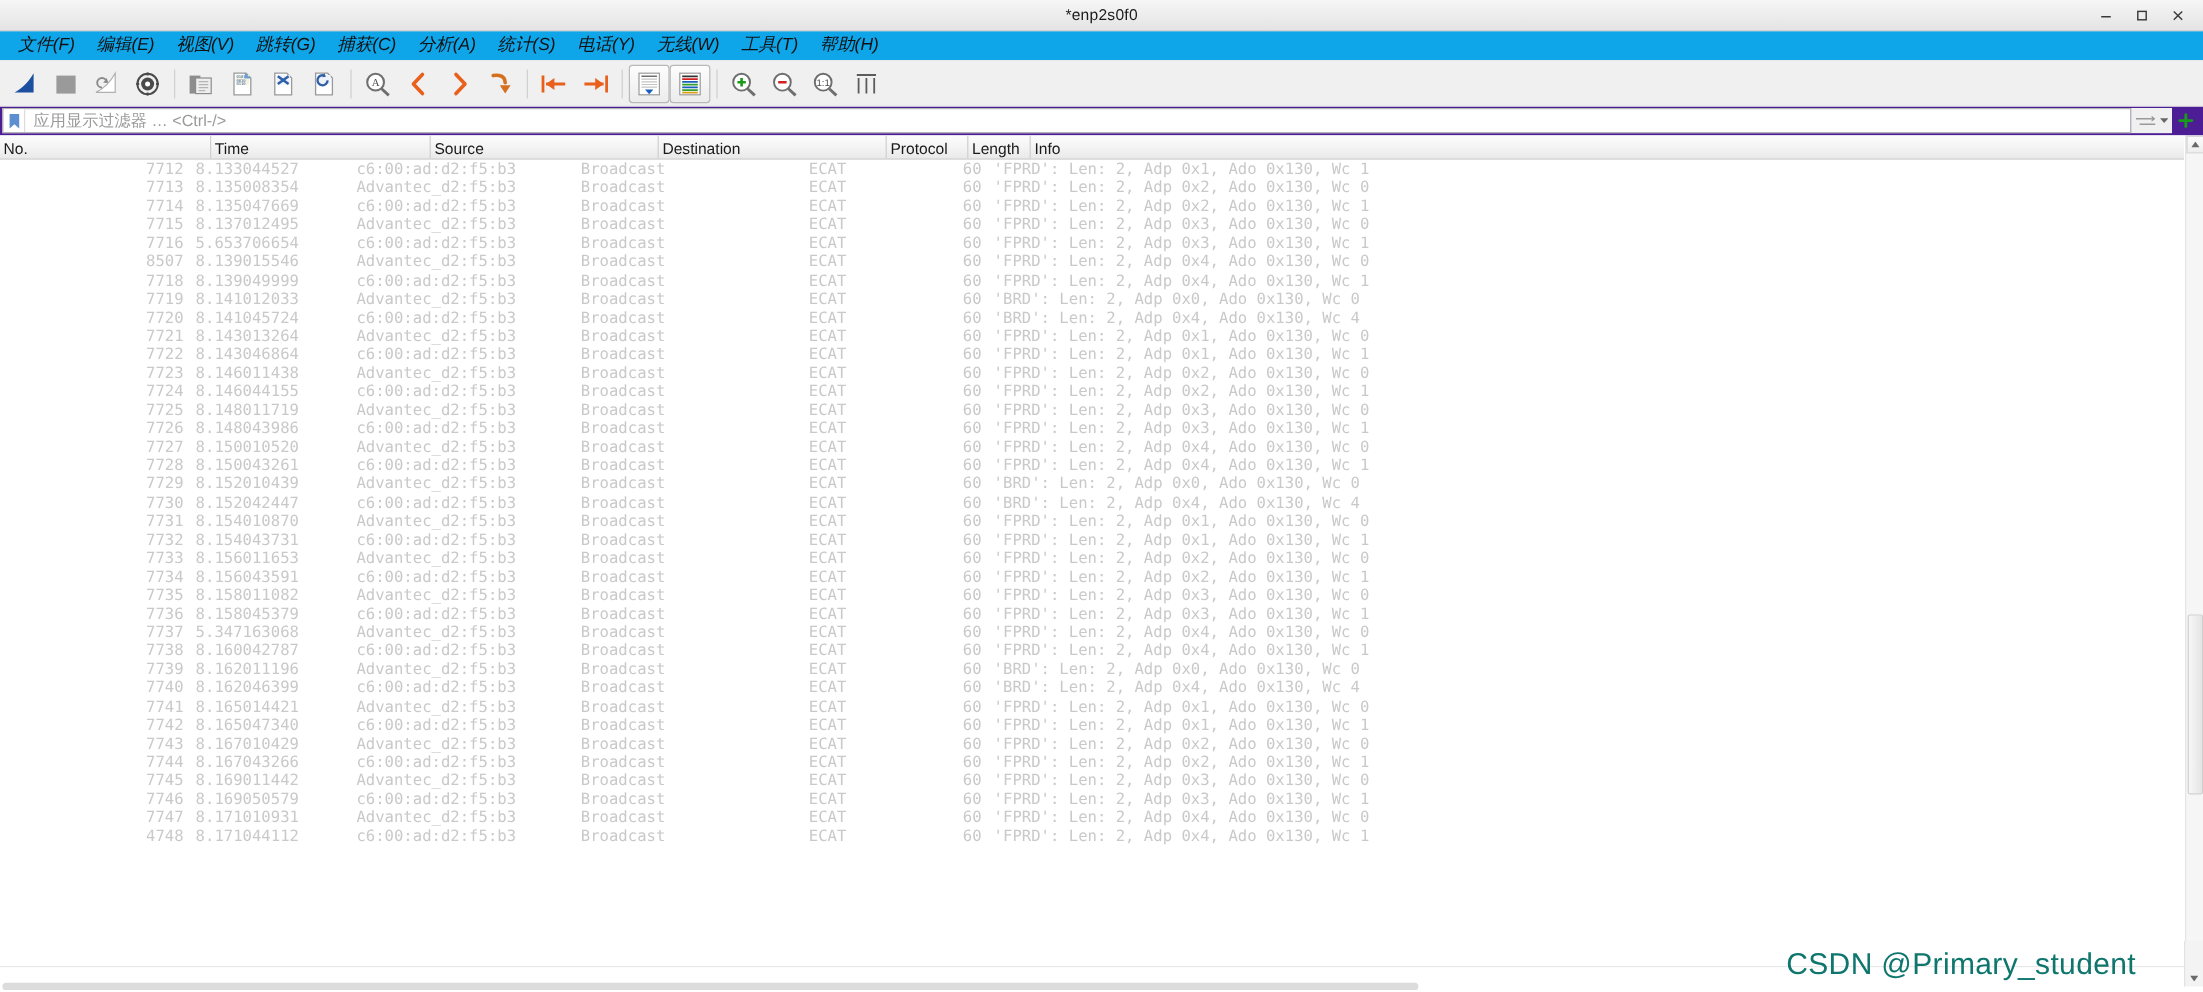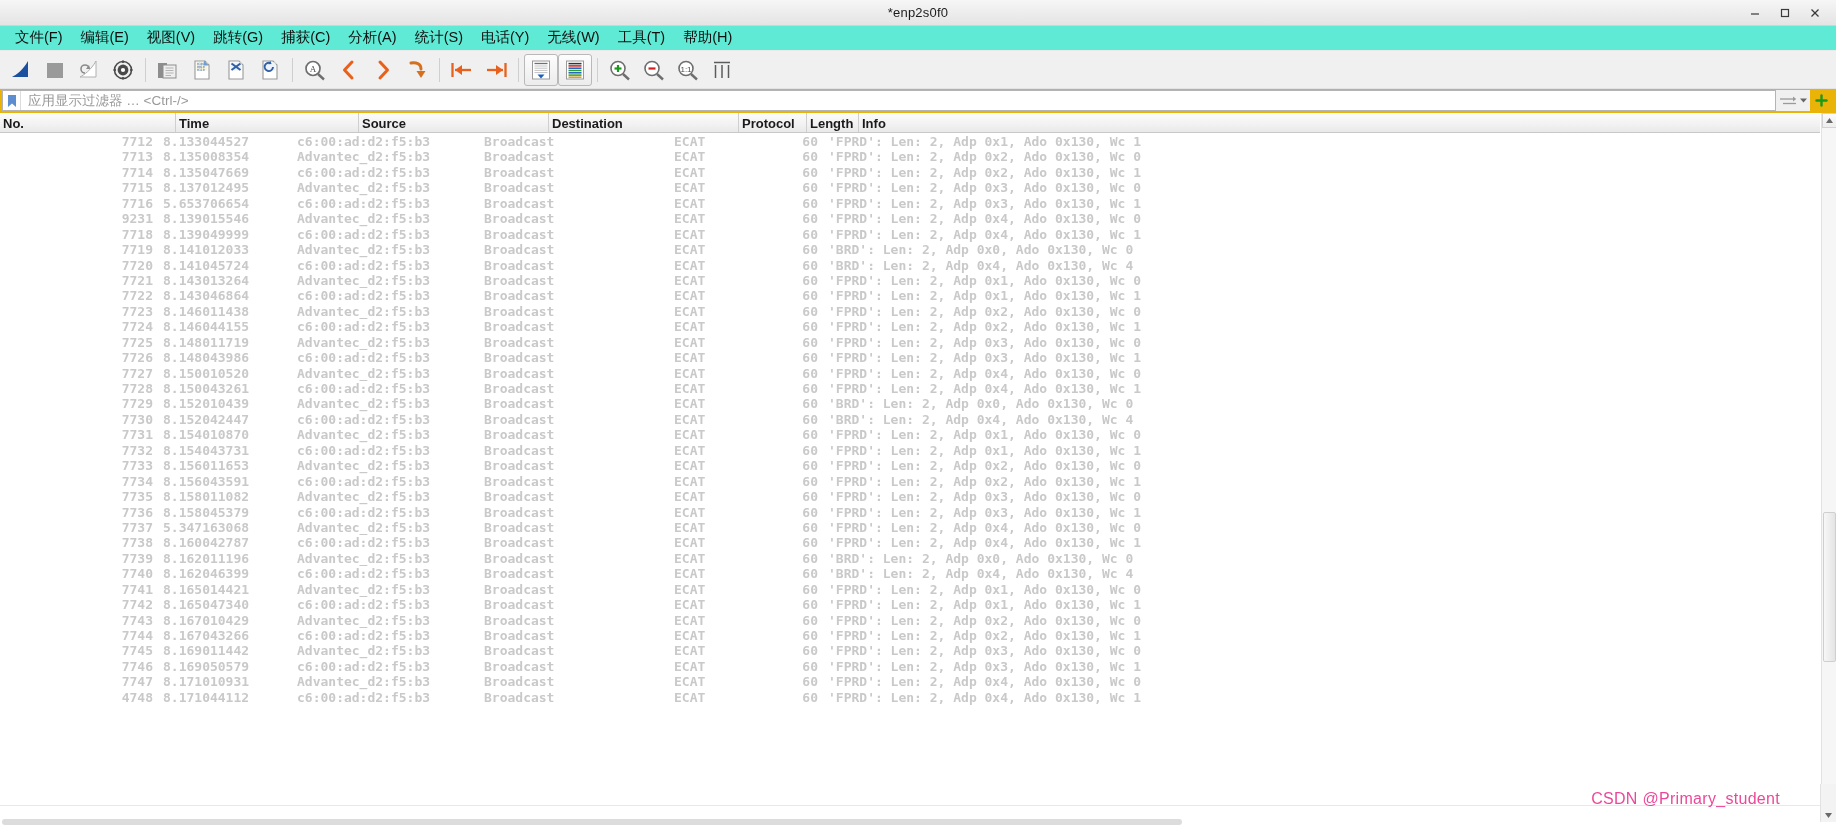--- a/index.html
+++ b/index.html
@@ -47,24 +47,25 @@
     font-size: 13px;
     line-height: 1;
     cursor: default;
   }
   .win-btn svg { display:block; }
 
   
   .menubar {
     height: 25px;
     flex: 0 0 25px;
-    background: #5eead4;
+    background: #0ea5e9;
     display: flex; align-items: center;
     padding-left: 6px;
     border-bottom: 1px solid #eaeaea;
+    font-style: italic;
   }
   .menu-item {
     font-size: 14.5px;
     color: #101010;
     padding: 2px 9px 3px 9px;
     white-space: nowrap;
     cursor: default;
   }
 
   
@@ -92,21 +93,21 @@
     background: #cfcfcf;
     margin: 0 5px;
   }
   .tb-btn svg { display: block; }
 
   
   .filterbar {
     height: 24px;
     flex: 0 0 24px;
     display: flex; align-items: stretch;
-    background: #eab308;
+    background: #4c1d95;
     padding: 1px 2px 2px 2px;
   }
   .filter-input-wrap {
     flex: 1 1 auto;
     display: flex; align-items: center;
     background: #ffffff;
     border: 1px solid #b4b4b4;
     height: 21px;
     overflow: hidden;
   }
@@ -148,21 +149,20 @@
     background: #ffffff;
     min-height: 0;
     position: relative;
   }
   .packet-list {
     flex: 1 1 auto;
     display: flex; flex-direction: column;
     min-width: 0;
     background: #ffffff;
     border-right: 1px solid #ffffff;
-    font-weight: bold;
   }
   .col-header {
     display: flex;
     height: 20px;
     flex: 0 0 20px;
     background: linear-gradient(to bottom,#fcfcfc 0%,#f3f3f3 55%,#e9e9e9 100%);
     border-bottom: 1px solid #c8c8c8;
     font-size: 13px;
     color: #1a1a1a;
   }
@@ -237,22 +237,22 @@
     height: 22px;
     background: #ffffff;
     border-top: 1px solid #e8e8e8;
     display: flex; align-items: center;
     position: relative;
   }
   .watermark {
     position: absolute;
     right: 56px;
     top: -16px;
-    font-size: 16px;
-    color: #ec4899;
+    font-size: 25px;
+    color: #0f766e;
     letter-spacing: .3px;
     white-space: nowrap;
     font-family: "Liberation Sans", sans-serif;
   }
   .hscroll-spot {
     position: absolute;
     left: 0; right: 0; bottom: 0;
     height: 8px;
   }
   .hthumb {
@@ -600,21 +600,21 @@
           <div class="prow">
             <div class="c-nonum">7716</div>
             <div class="c-timev">5.653706654</div>
             <div class="c-src">c6:00:ad:d2:f5:b3</div>
             <div class="c-dst">Broadcast</div>
             <div class="c-proto">ECAT</div>
             <div class="c-len">60</div>
             <div class="c-info">'FPRD': Len: 2, Adp 0x3, Ado 0x130, Wc 1</div>
           </div>
           <div class="prow">
-            <div class="c-nonum">9231</div>
+            <div class="c-nonum">8507</div>
             <div class="c-timev">8.139015546</div>
             <div class="c-src">Advantec_d2:f5:b3</div>
             <div class="c-dst">Broadcast</div>
             <div class="c-proto">ECAT</div>
             <div class="c-len">60</div>
             <div class="c-info">'FPRD': Len: 2, Adp 0x4, Ado 0x130, Wc 0</div>
           </div>
           <div class="prow">
             <div class="c-nonum">7718</div>
             <div class="c-timev">8.139049999</div>

